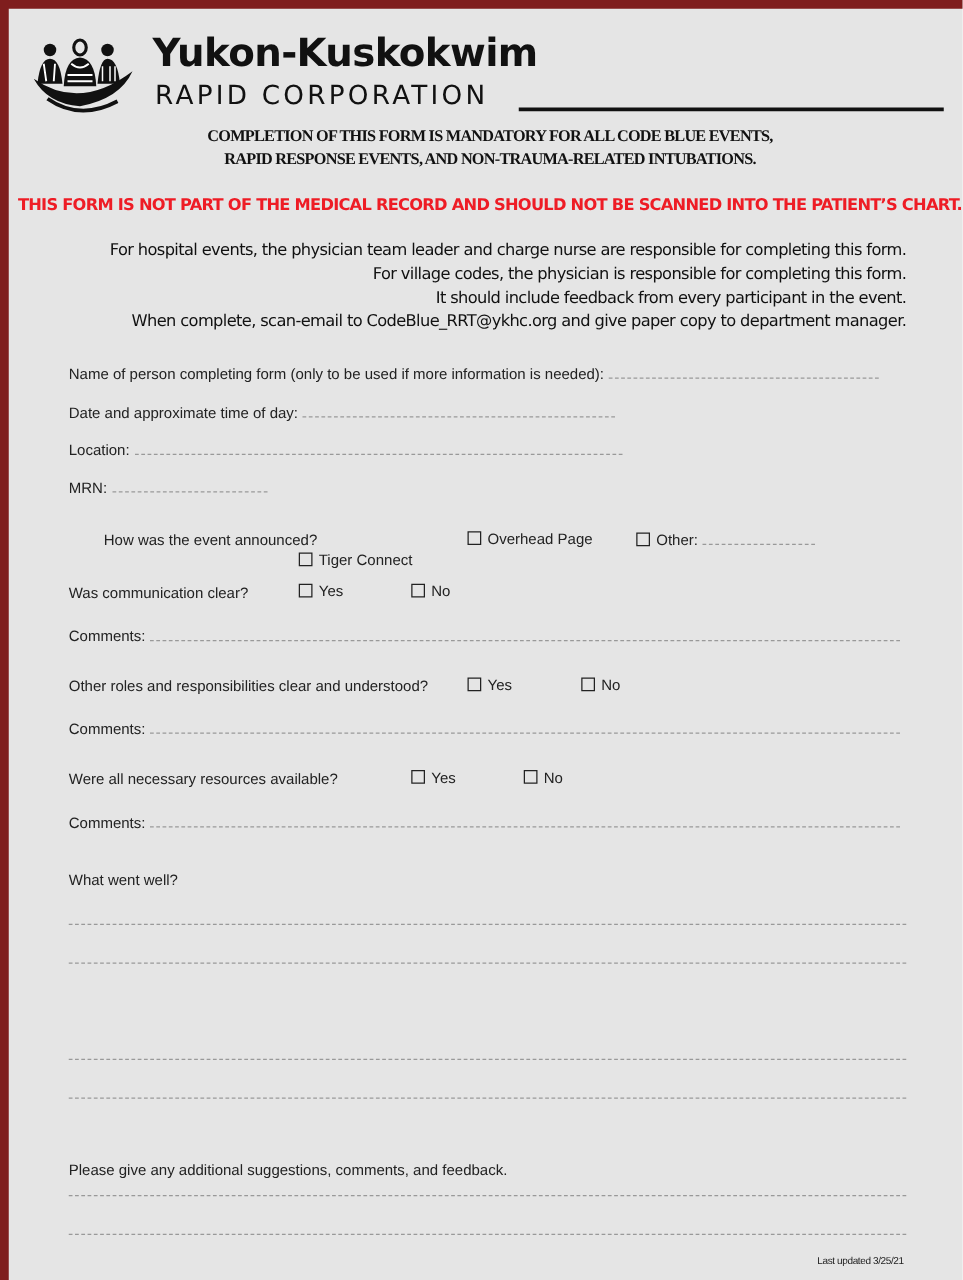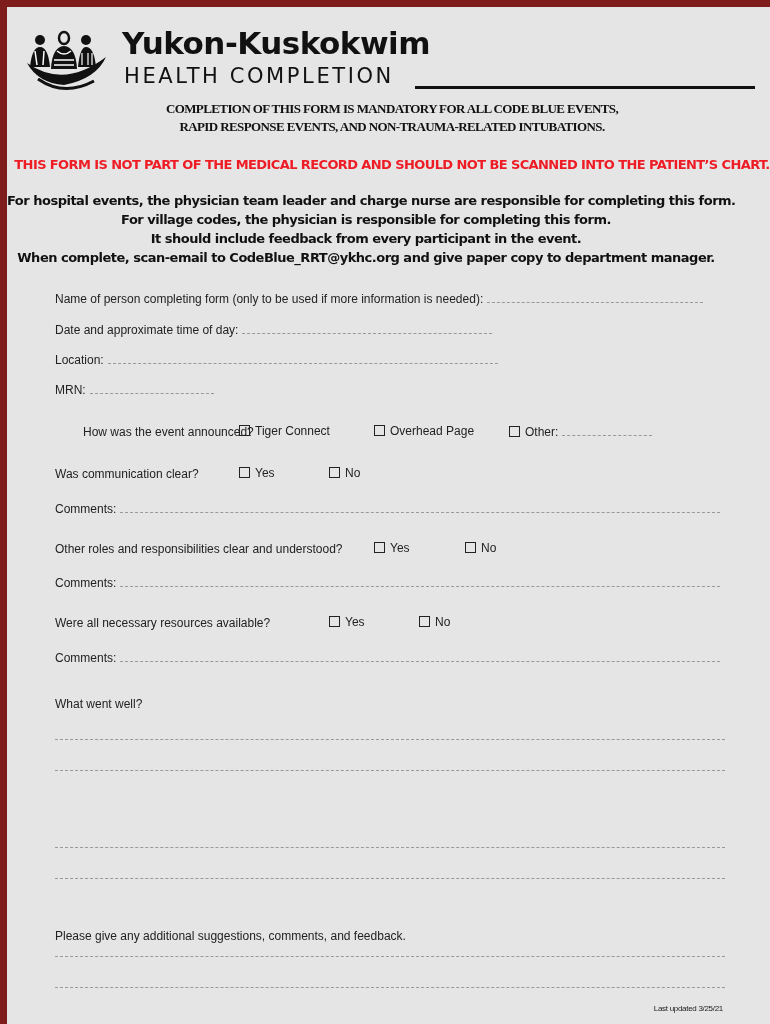--- a/index.html
+++ b/index.html
@@ -37,22 +37,22 @@
       left: 0; top: 93px; width: 770px; text-align: center;
       font-size: 13px; font-weight: bold; line-height: 18px; color: #111;
       font-family: Liberation Serif, serif; letter-spacing: -0.6px;
     }
     .warning {
       left: 0; top: 149px; width: 770px; text-align: center;
       font-size: 13px; font-weight: bold; color: #ee1c25; line-height: 18px;
       font-family: "DejaVu Sans", sans-serif; letter-spacing: -0.6px;
     }
     .instructions {
-      left: 0; top: 184px; width: 718px; text-align: center;
-      font-size: 13px; font-weight: bold; line-height: 19px; color: #111;
+      left: 0; top: 184px; width: 718px; text-align: right;
+      font-size: 13px; font-weight: normal; line-height: 19px; color: #111;
       font-family: "DejaVu Sans", sans-serif; letter-spacing: -0.5px;
     }
     .instructions div, .mandatory div { white-space: nowrap; }
 
     
     .field { font-size: 12px; color: #222; line-height: 16px; white-space: nowrap; }
     .blank {
       display: inline-block; border-bottom: 1px dashed #999; height: 11px;
       vertical-align: baseline; margin-left: 4px;
     }
@@ -82,21 +82,21 @@
     <path d="M11 24 L13 38 M20 24 L19 38" stroke="#fff" stroke-width="1.5"></path>
     <path d="M27 42 Q28 20 40 19 Q52 20 53 42 Z" fill="#111"></path>
     <path d="M33 24 Q40 30 47 24 M30 33 L50 33 M30 38 L50 38" stroke="#fff" stroke-width="1.5" fill="none"></path>
     <path d="M54 40 Q56 20 62 20 Q70 20 72 40 Z" fill="#111"></path>
     <path d="M58 26 L58 38 M64 26 L64 38 M68 26 L68 38" stroke="#fff" stroke-width="1.2"></path>
     <path d="M3 36 Q40 62 82 30 Q72 52 40 58 Q14 56 3 36 Z" fill="#111"></path>
     <path d="M14 52 Q40 70 70 54" stroke="#111" stroke-width="3" fill="none"></path>
   </svg>
 
   <div class="abs org-name">Yukon-Kuskokwim</div>
-  <div class="abs org-sub">HEALTH COMPLETION</div>
+  <div class="abs org-sub">RAPID CORPORATION</div>
 
   <div class="abs title-rule"></div>
 
   <div class="abs mandatory">
     <div>COMPLETION OF THIS FORM IS MANDATORY FOR ALL CODE BLUE EVENTS,</div>
     <div>RAPID RESPONSE EVENTS, AND NON-TRAUMA-RELATED INTUBATIONS.</div>
   </div>
 
   <div class="abs warning">THIS FORM IS NOT PART OF THE MEDICAL RECORD AND SHOULD NOT BE SCANNED INTO THE PATIENT’S CHART.</div>
 
@@ -117,21 +117,21 @@
 
   <div class="abs field" style="left:48px; top:345px;">
     <span>Location:</span><span class="blank" style="width:390px;"></span>
   </div>
 
   <div class="abs field" style="left:48px; top:375px;">
     <span>MRN:</span><span class="blank" style="width:124px;"></span>
   </div>
 
   <div class="abs field" style="left:48px; top:417px;margin-left:28px;">How was the event announced?</div>
-  <div class="opt" style="left:232px; top:417px;">
+  <div class="opt" style="left:232px; top:434px;">
     <span class="cb"></span><span>Tiger Connect</span>
   </div>
   <div class="opt" style="left:367px; top:417px;">
     <span class="cb"></span><span>Overhead Page</span>
   </div>
   <div class="opt" style="left:502px; top:417px;">
     <span class="cb"></span><span>Other:</span><span class="blank" style="width:90px;"></span>
   </div>
 
   <div class="abs field" style="left:48px; top:459px;">Was communication clear?</div>

